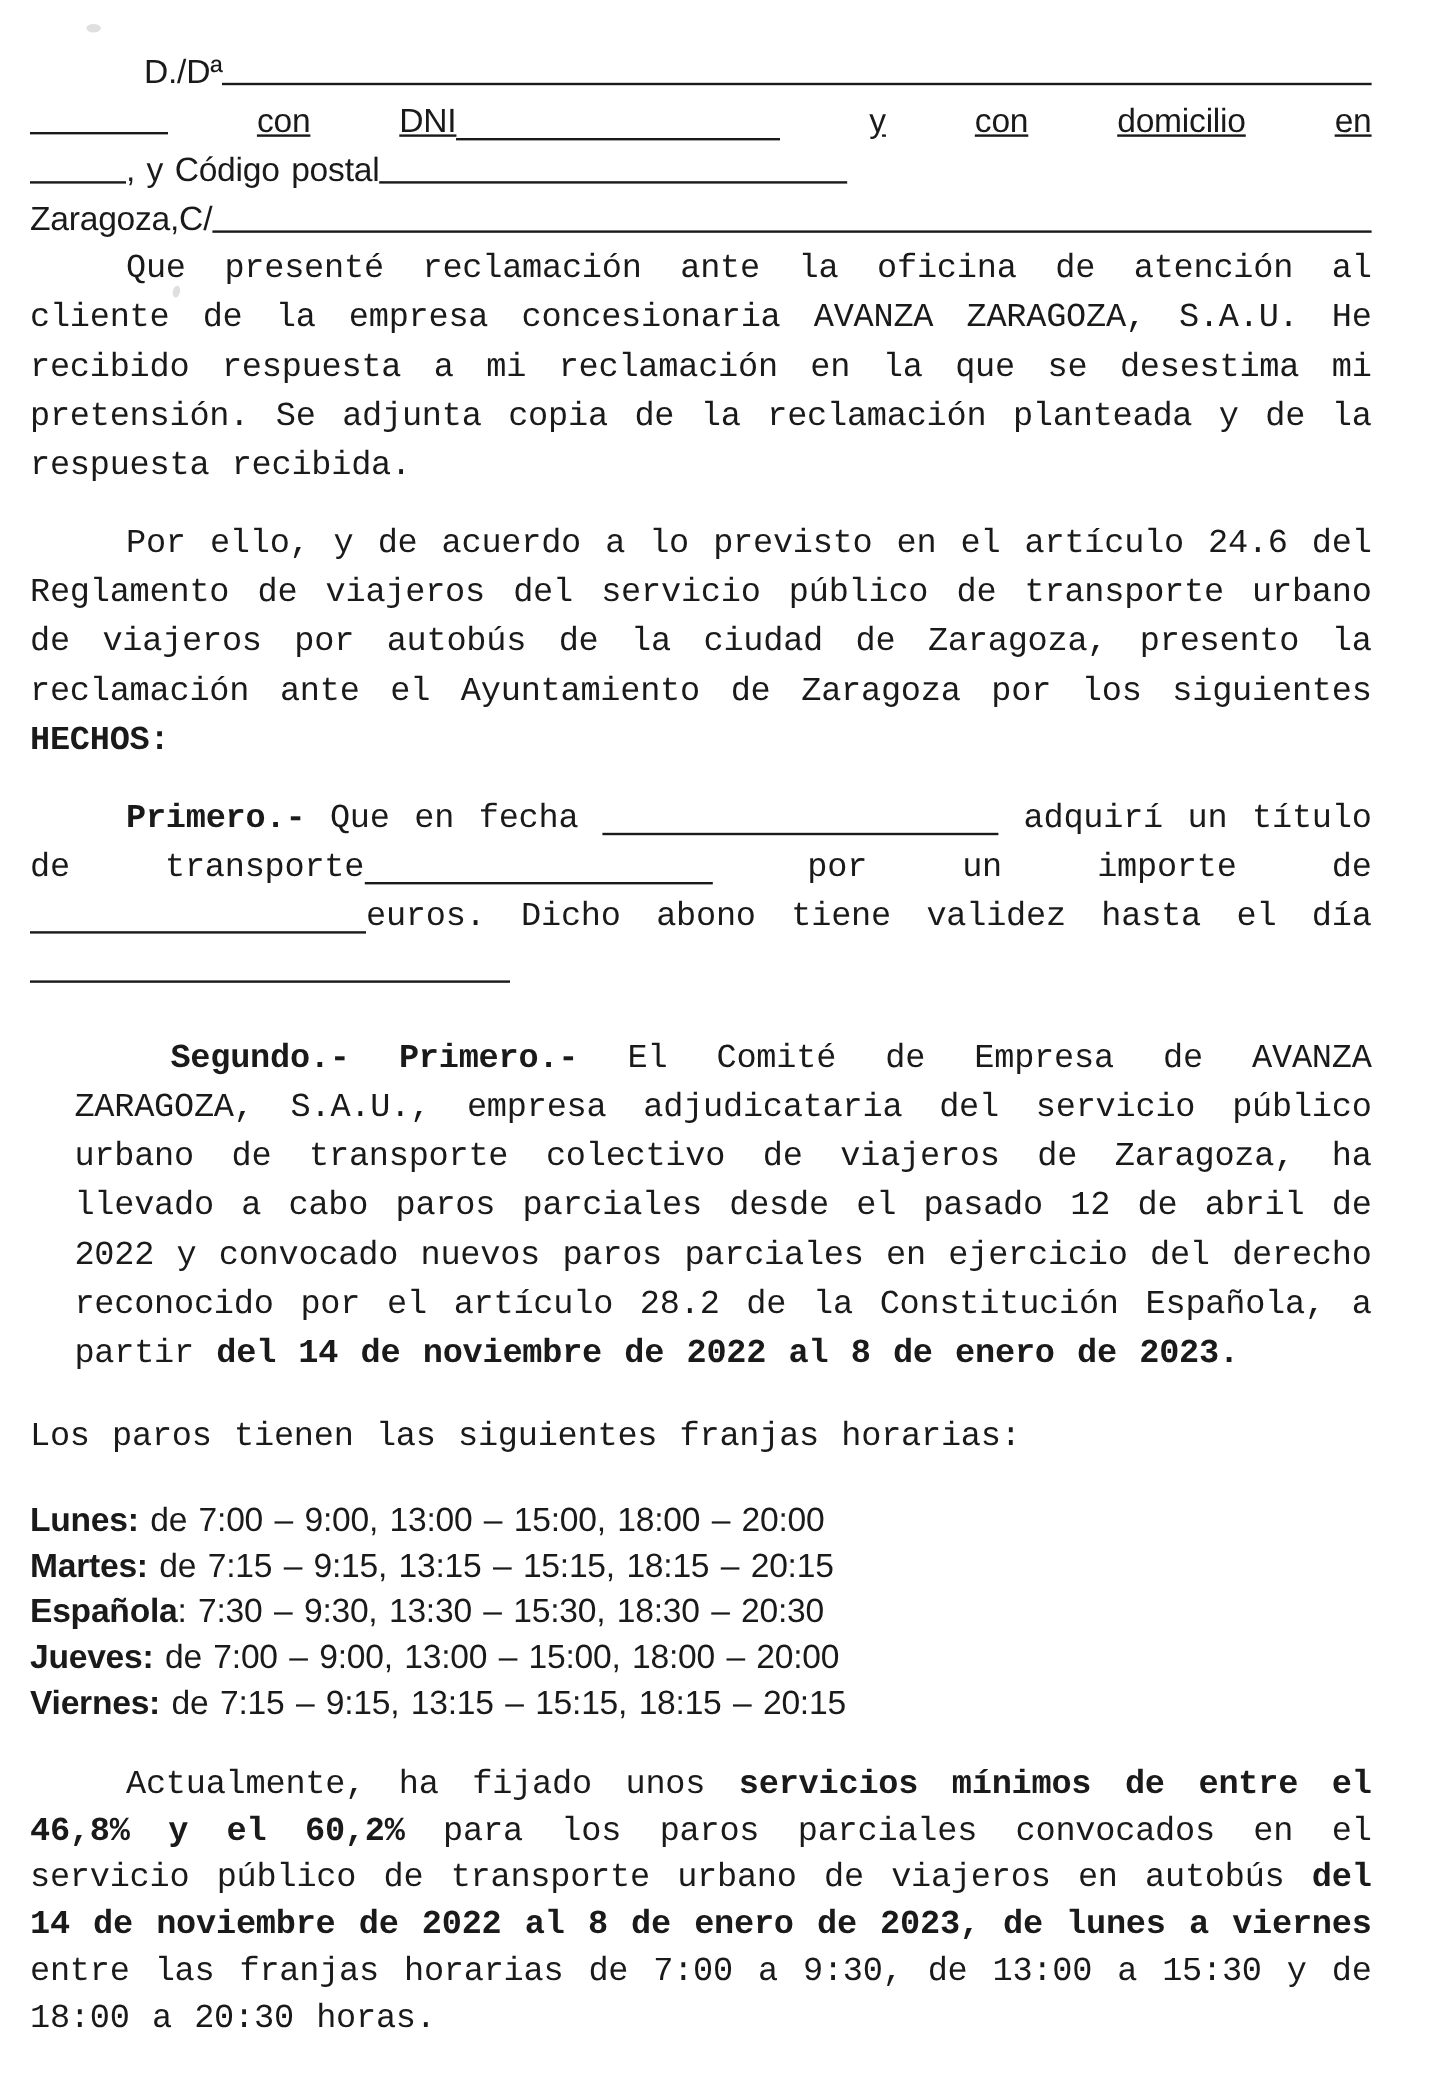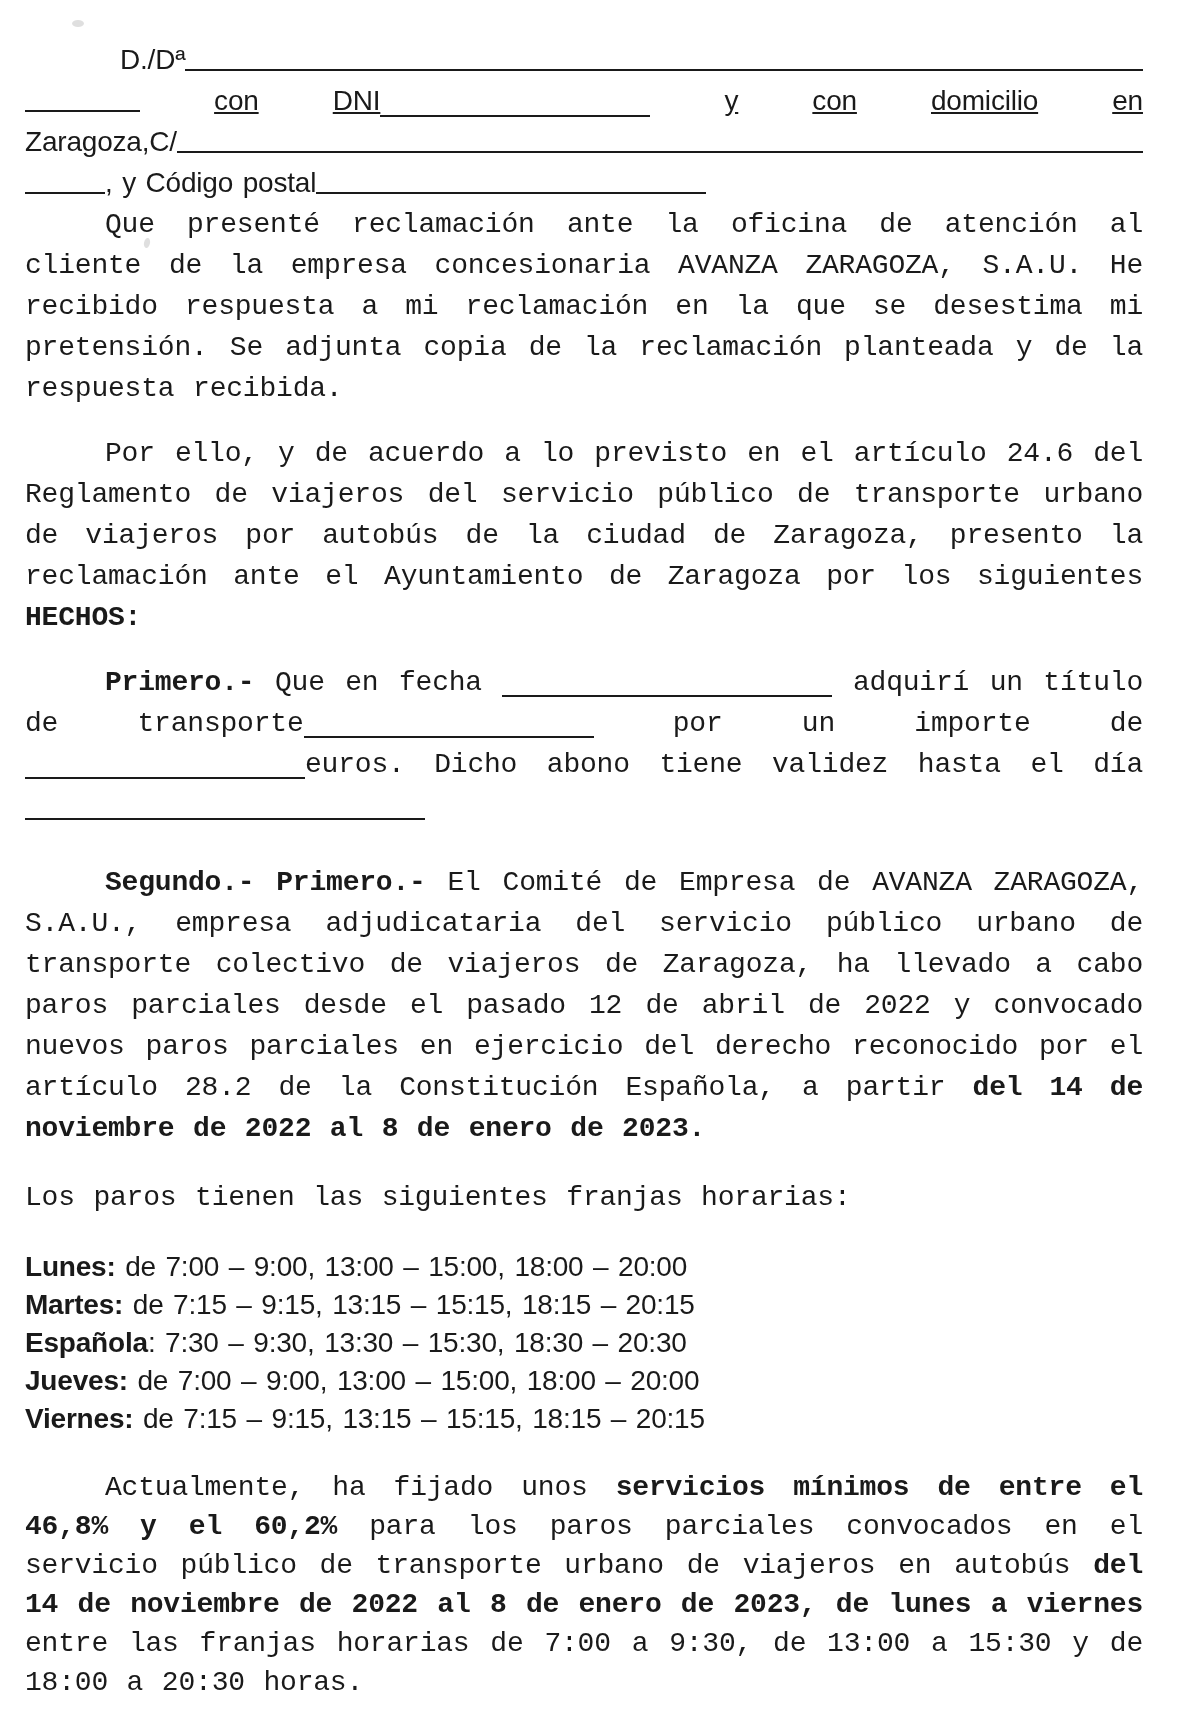--- a/index.html
+++ b/index.html
@@ -60,21 +60,21 @@
   .expone {
     margin-top: 62px;
     text-align: center;
     font-weight: 700;
   }
   .par { margin: 0; text-align: justify; font-family: Liberation Mono, monospace; }
   .indent { text-indent: 80px; }
   .mt24 { margin-top: 24px; }
   .mt28 { margin-top: 28px; }
   .mt30 { margin-top: 30px; }
-  .mt36 { margin-top: 36px; }
+  .mt36 { margin-top: 36px; margin-left: 37px; }
   .mt40 { margin-top: 40px; }
   .plain { text-align: left; }
 
   .days { margin-top: 30px; }
   .dayline { line-height: 38px; text-align: left; }
 
   .p7 { line-height: 39px; }
 
   
   .artifact {
@@ -104,28 +104,28 @@
     <span class="bline w115"></span>
     <span>con</span>
     <span class="nowrap"><span>DNI</span><span class="pblank wf270"></span></span>
     <span>y</span>
     <span>con</span>
     <span>domicilio</span>
     <span>en</span>
   </div>
 
   <div class="hline">
-    <span>Zaragoza,C/</span>
-    <span class="bline fill"></span>
+    <span class="bline w80"></span>
+    <span>, y Código postal</span>
+    <span class="bline w390"></span>
   </div>
 
   <div class="hline">
-    <span class="bline w80"></span>
-    <span>, y Código postal</span>
-    <span class="bline w390"></span>
+    <span>Zaragoza,C/</span>
+    <span class="bline fill"></span>
   </div>
 
 
   <p class="par indent">
     <span>Que presenté reclamación ante la oficina de atención al cliente de la empresa concesionaria AVANZA ZARAGOZA, S.A.U. He recibido respuesta a mi reclamación en la que se desestima mi pretensión. Se adjunta copia de la reclamación planteada y de la respuesta recibida.</span>
   </p>
 
   <p class="par indent mt24">
     <span>Por ello, y de acuerdo a lo previsto en el artículo 24.6 del Reglamento de viajeros del servicio público de transporte urbano de viajeros por autobús de la ciudad de Zaragoza, presento la reclamación ante el Ayuntamiento de Zaragoza por los siguientes </span><b>HECHOS:</b>
   </p>

